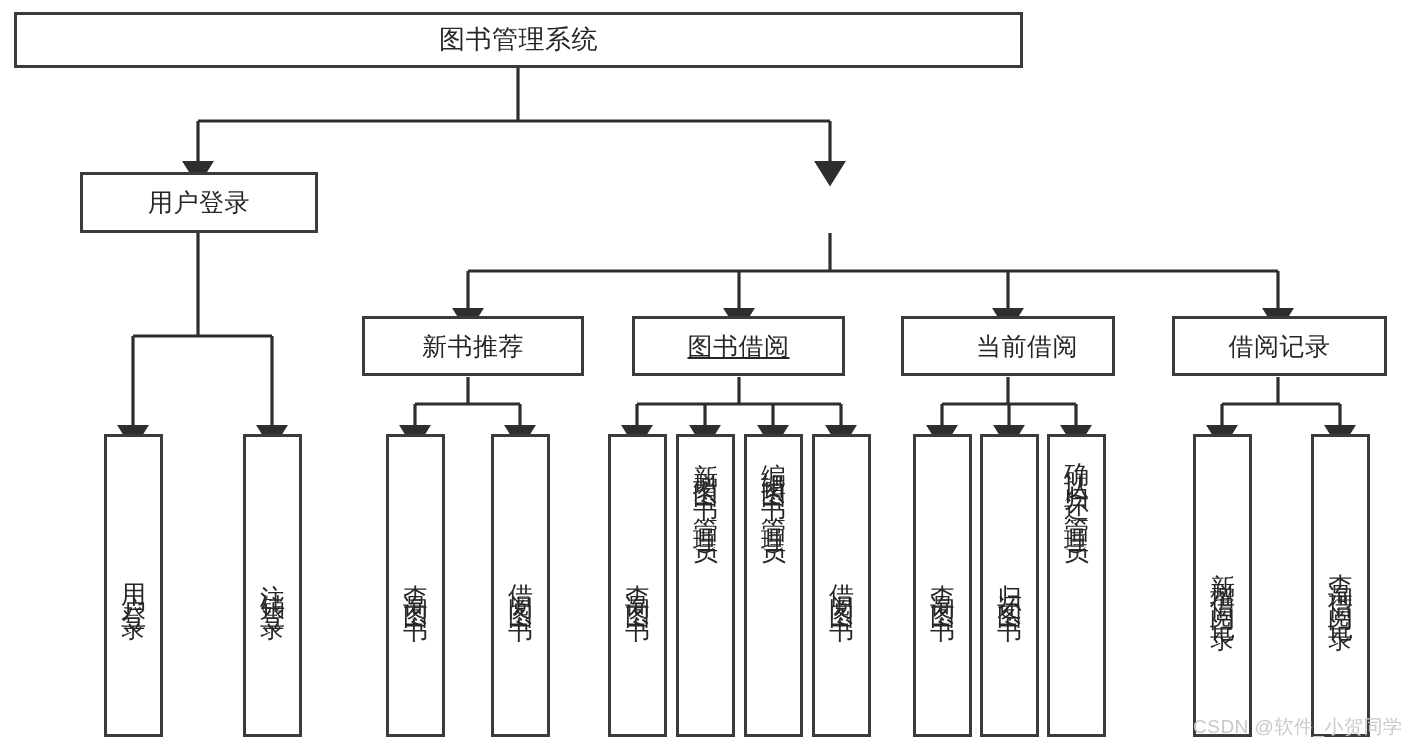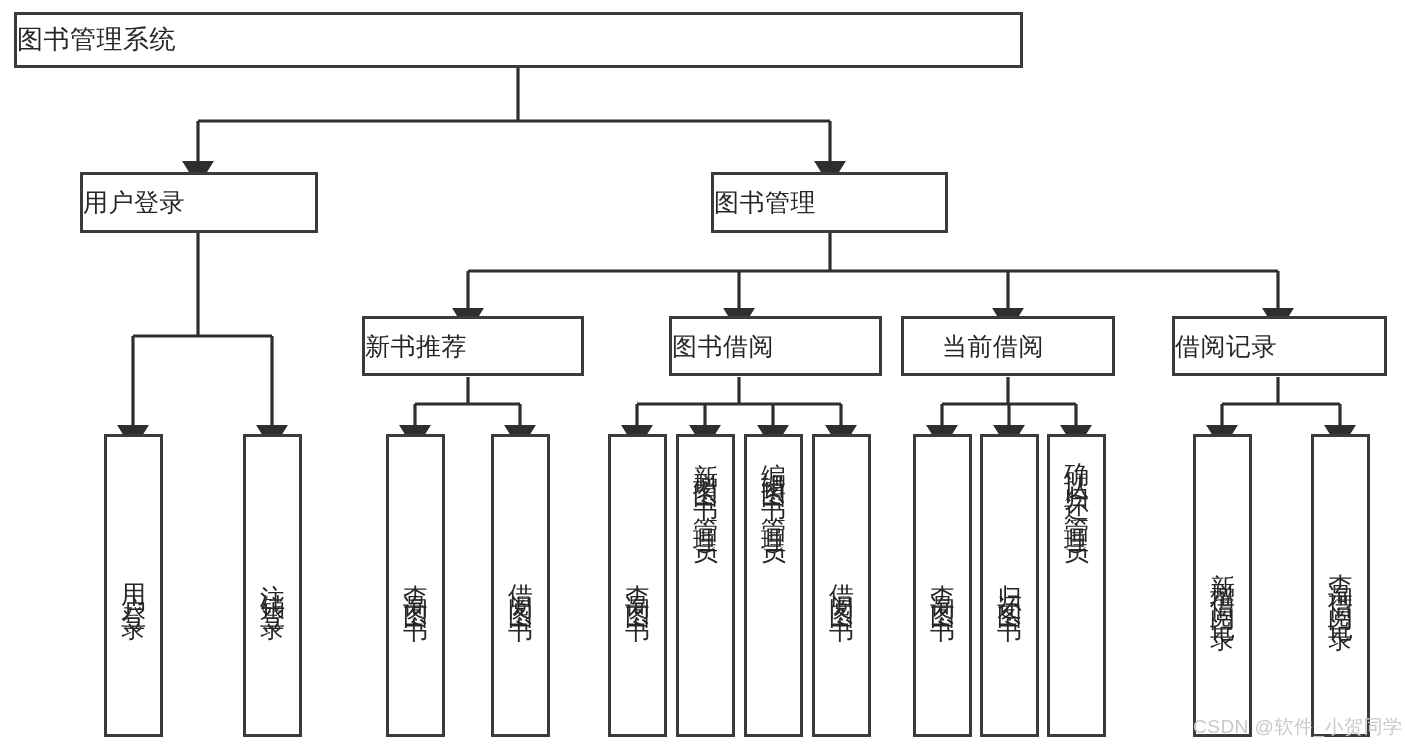--- a/index.html
+++ b/index.html
@@ -25,21 +25,21 @@
     height: 747px;
     pointer-events: none;
   }
   .node {
     position: absolute;
     box-sizing: border-box;
     background: #ffffff;
     border: 3px solid #3b3b3b;
     display: flex;
     align-items: center;
-    justify-content: flex-start;
+    justify-content: center;
     color: #262626;
   }
   .node .label {
     line-height: 1.05;
     white-space: nowrap;
   }
   
   .node.horiz .label {
     font-size: 25px;
     letter-spacing: 0.5px;
@@ -134,28 +134,25 @@
     </g>
   </svg>
 
   <div class="node horiz root" style="left:14px; top:12px; width:1009px; height:56px;">
     <span class="label">图书管理系统</span>
   </div>
 
   <div class="node horiz" style="left:80px; top:172px; width:238px; height:61px;">
     <span class="label">用户登录</span>
   </div>
-  <div class="node horiz" style="left:711px; top:172px; width:237px; height:61px;">
-    <span class="label">图书管理</span>
-  </div>
 
   <div class="node horiz" style="left:362px; top:316px; width:222px; height:60px;">
     <span class="label">新书推荐</span>
   </div>
-  <div class="node horiz" style="left:669px; top:316px; width:213px; height:60px;">
+  <div class="node horiz" style="left:632px; top:316px; width:213px; height:60px;text-decoration:underline;">
     <span class="label">图书借阅</span>
   </div>
   <div class="node horiz" style="left:901px; top:316px; width:214px; height:60px;padding-left:38px;">
     <span class="label">当前借阅</span>
   </div>
   <div class="node horiz" style="left:1172px; top:316px; width:215px; height:60px;">
     <span class="label">借阅记录</span>
   </div>
 
   <div class="node leaf centered" style="left:104px; top:434px; width:59px; height:303px;">

